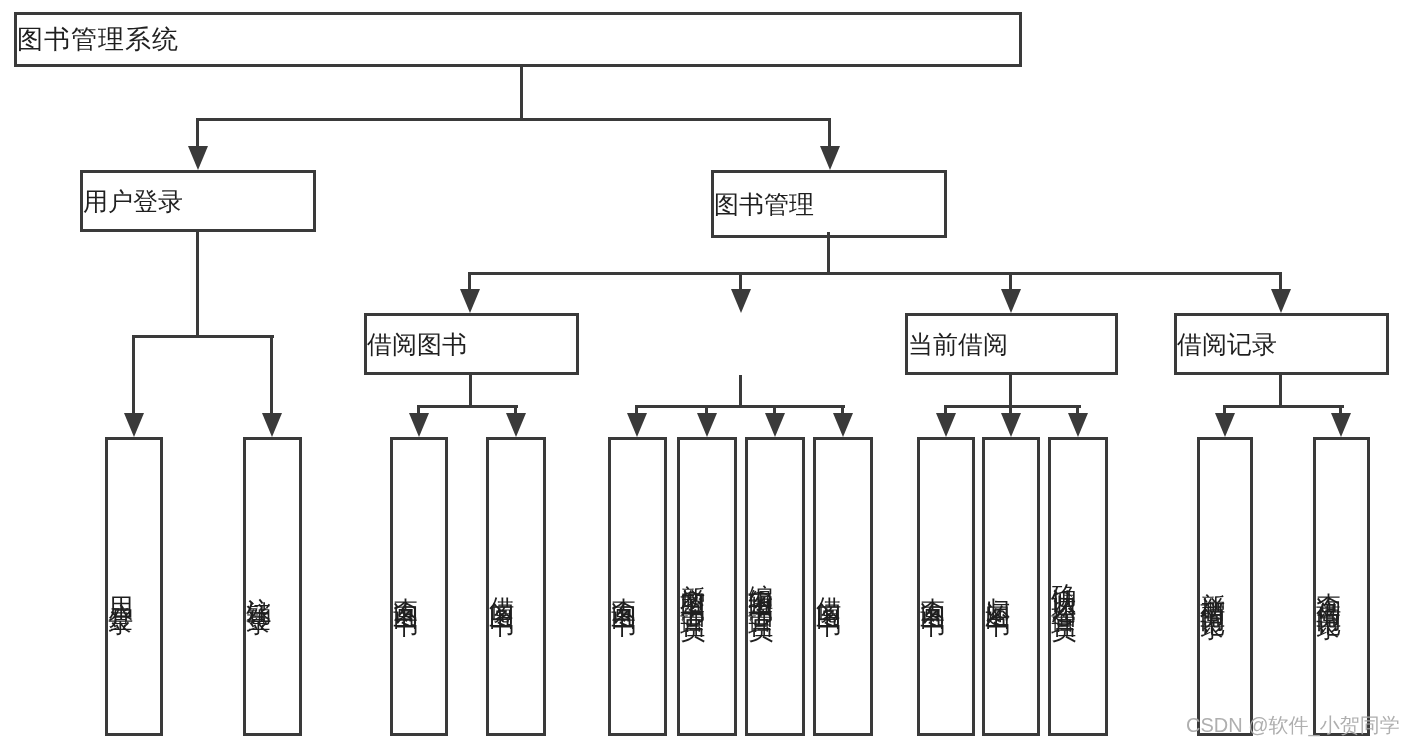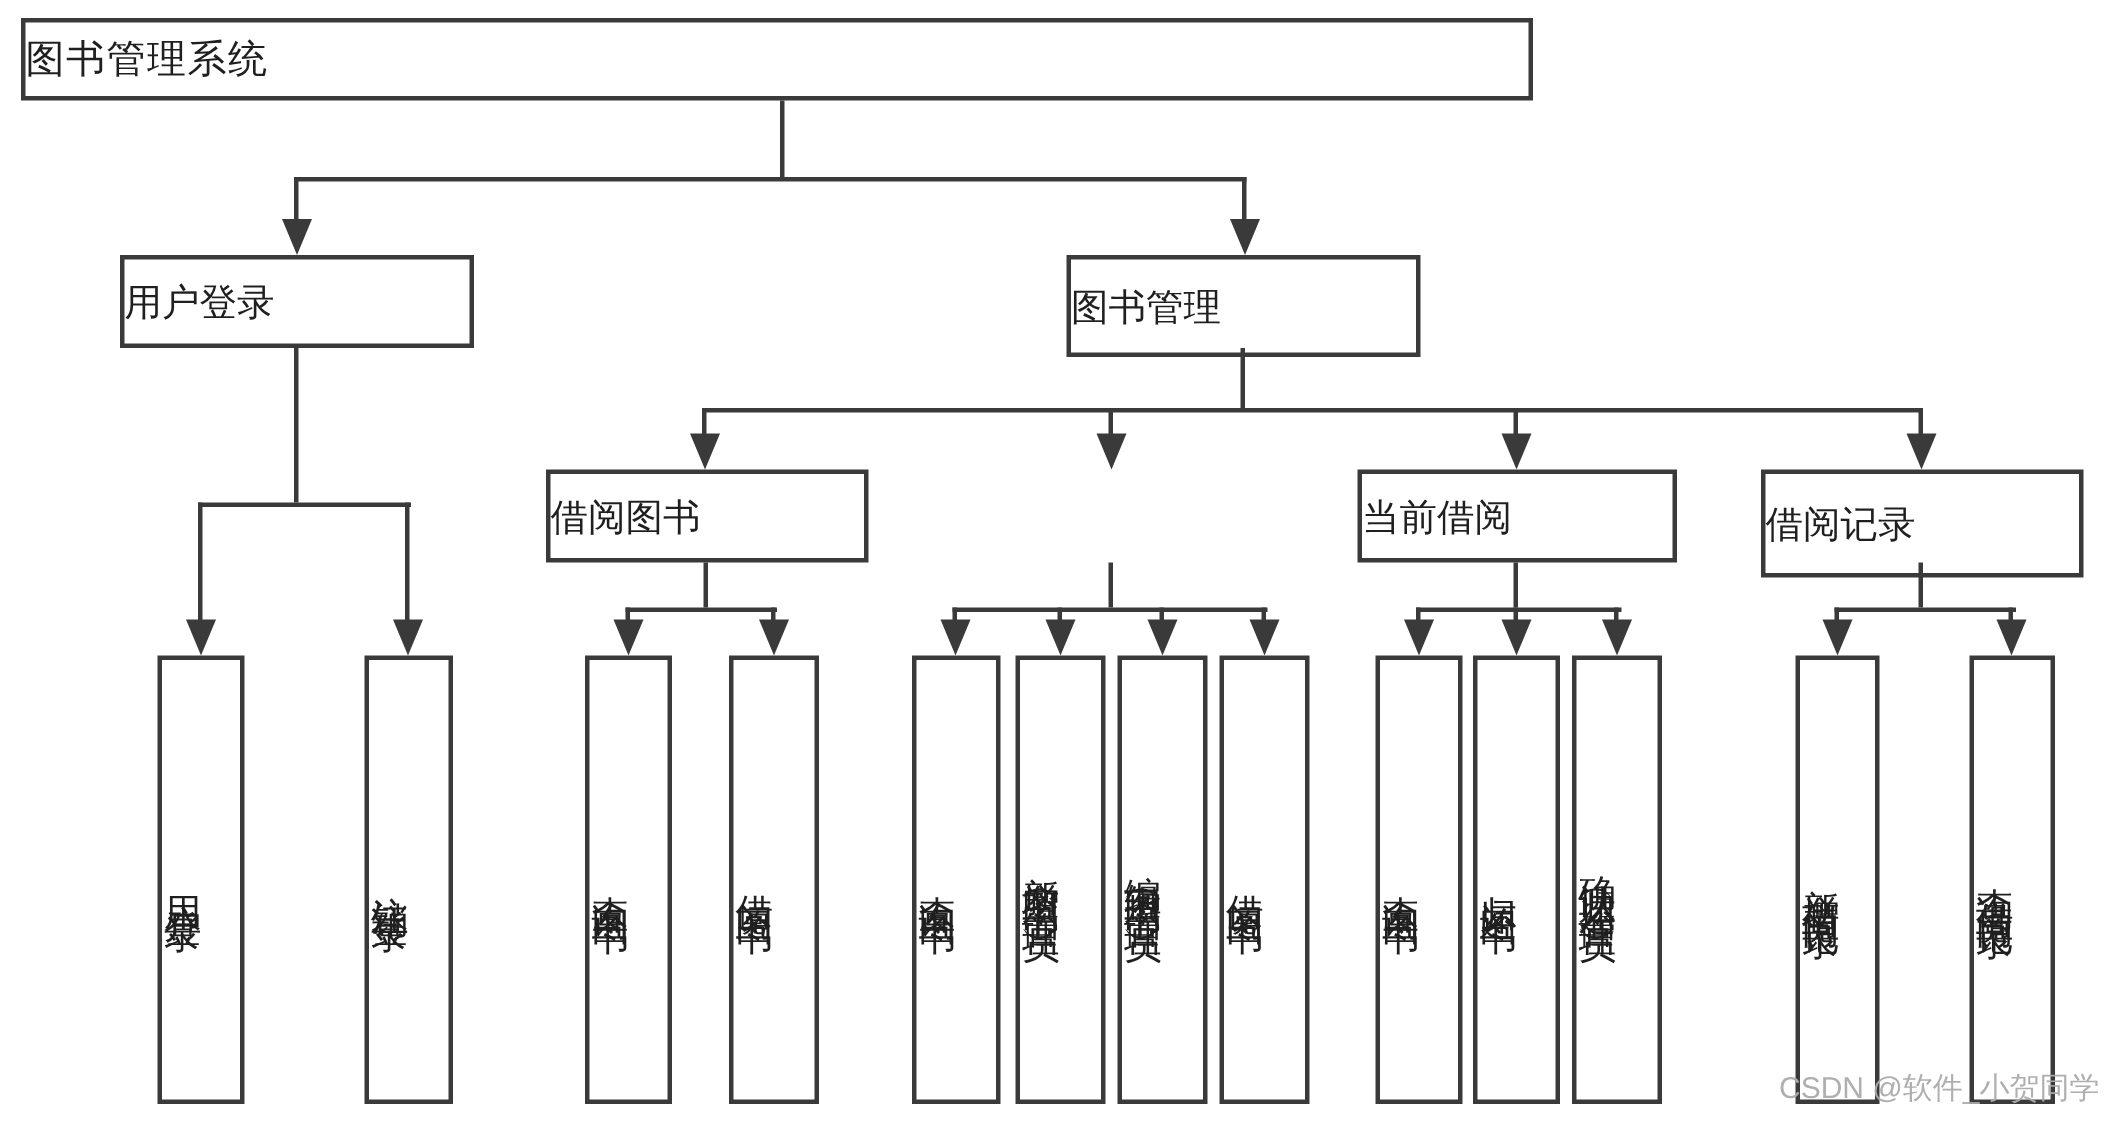--- a/index.html
+++ b/index.html
@@ -75,21 +75,21 @@
   <div class="arrow" style="left:731px;top:289px"></div>
   <div class="arrow" style="left:1001px;top:289px"></div>
   <div class="arrow" style="left:1271px;top:289px"></div>
 
   <div class="box h" style="left:364px;top:313px;width:215px;height:62px">
     <span>借阅图书</span>
   </div>
   <div class="box h" style="left:905px;top:313px;width:213px;height:62px">
     <span>当前借阅</span>
   </div>
-  <div class="box h" style="left:1174px;top:313px;width:215px;height:72px">
+  <div class="box h" style="left:1174px;top:313px;width:215px;height:62px">
     <span>借阅记录</span>
   </div>
 
   <div class="vl" style="left:469px;top:375px;width:3px;height:30px"></div>
   <div class="hl" style="left:417px;top:405px;width:101px;height:3px"></div>
   <div class="vl" style="left:417px;top:405px;width:3px;height:12px"></div>
   <div class="vl" style="left:514px;top:405px;width:3px;height:12px"></div>
   <div class="arrow" style="left:409px;top:413px"></div>
   <div class="arrow" style="left:506px;top:413px"></div>
 

